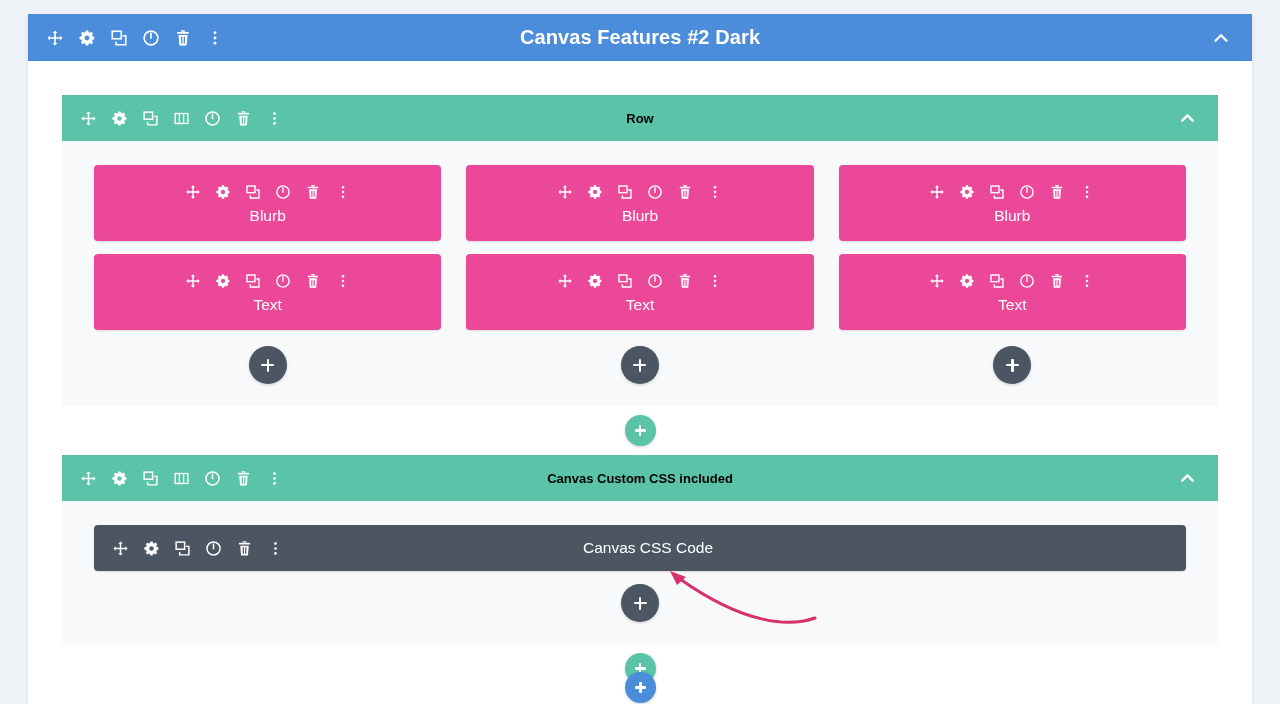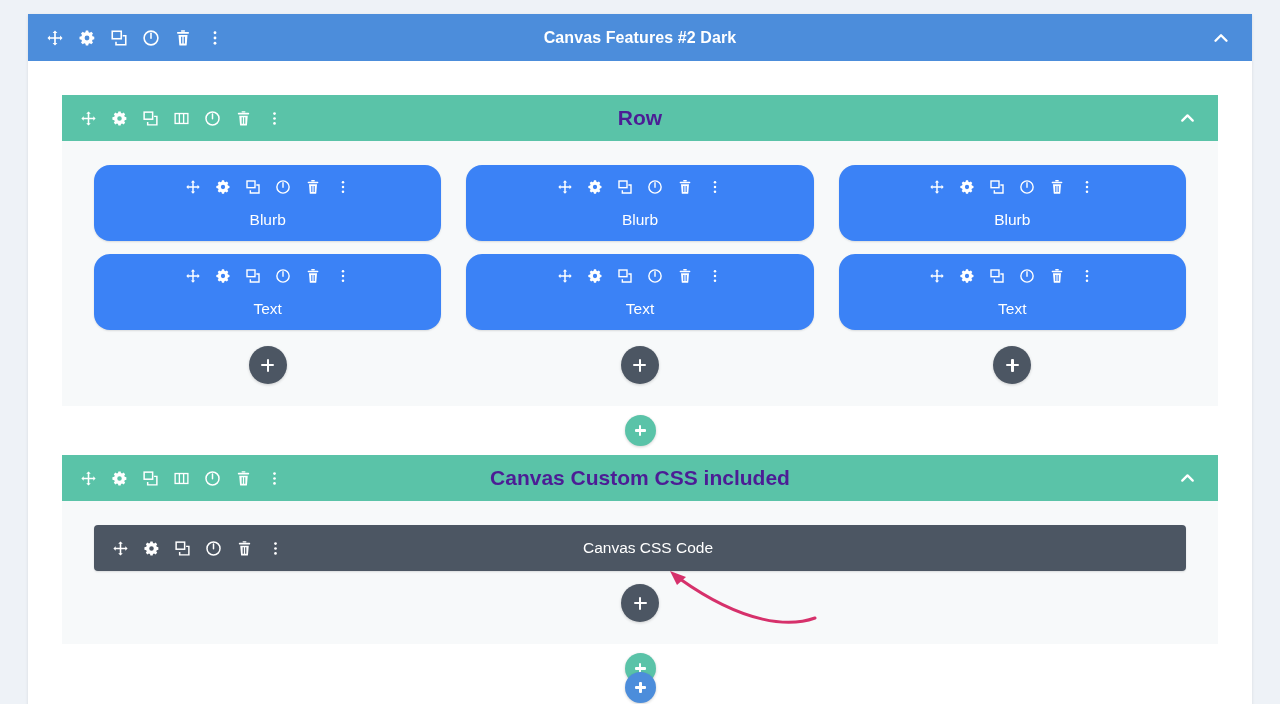--- a/index.html
+++ b/index.html
@@ -21,21 +21,21 @@
   .section-header {
     position: relative;
     height: 47px;
     background: #4c8ddb;
     display: flex; align-items: center;
     padding: 0 18px;
   }
   .section-title {
     position: absolute; left: 0; right: 0; top: 0; bottom: 0;
     display: flex; align-items: center; justify-content: center;
-    color: #ffffff; font-size: 16px; font-weight: 600;
+    color: #ffffff; font-size: 20px; font-weight: 600;
     letter-spacing: .1px; pointer-events: none;
   }
   .section-body { padding: 34px 34px 0 34px; }
 
   
   .tools { display: flex; align-items: center; gap: 14px; z-index: 2; }
   .tools .ic { cursor: pointer; display: inline-flex; align-items: center; justify-content: center; }
   .tools svg { display: block; }
 
   .collapse {
@@ -46,37 +46,37 @@
   
   .row-block { background: #f7f9fa; margin-bottom: 0; }
   .row-header {
     position: relative; height: 46px;
     background: #5ac3a8;
     display: flex; align-items: center; padding: 0 18px;
   }
   .row-title {
     position: absolute; left: 0; right: 0; top: 0; bottom: 0;
     display: flex; align-items: center; justify-content: center;
-    color: #4c1d95; font-size: 21px; font-weight: 600; pointer-events: none;
+    color: #000000; font-size: 13px; font-weight: 600; pointer-events: none;
   }
   .row-body { padding: 24px 32px 22px 32px; }
 
   .cols { display: flex; gap: 25px; }
   .col { flex: 1 1 0; display: flex; flex-direction: column; align-items: stretch; }
 
   
   .module {
-    background: #3b82f6;
-    border-radius: 16px;
+    background: #ec4899;
+    border-radius: 4px;
     padding: 14px 10px 12px;
     margin-bottom: 13px;
     display: flex; flex-direction: column; align-items: center;
     box-shadow: 0 1px 2px rgba(0,0,0,.12);
     min-height: 76px;
-    justify-content: space-between;
+    justify-content: center;
   }
   .module .tools { justify-content: center; margin-bottom: 7px; }
   .module-label {
     color: #ffffff; font-size: 15.5px; font-weight: 400; text-align: center;
   }
 
   
   .module-wide {
     position: relative;
     background: #4c5663;

